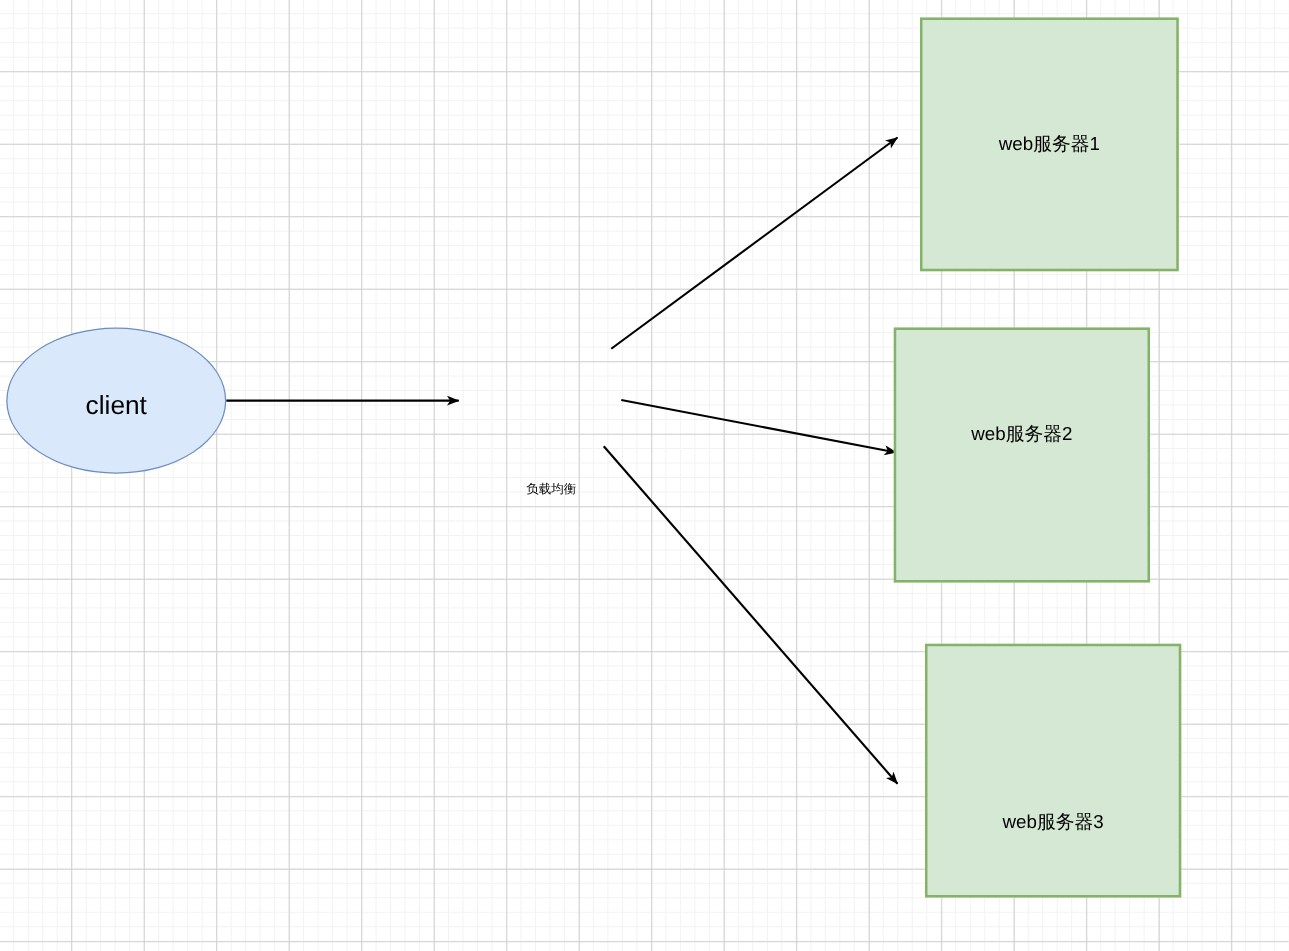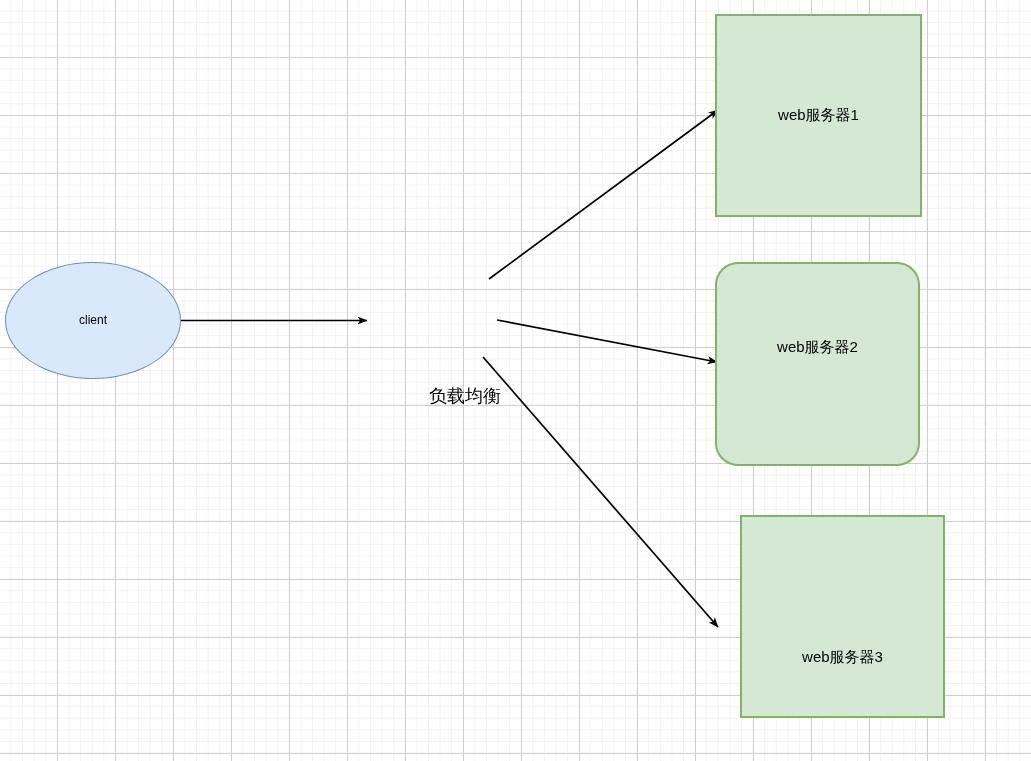--- a/index.html
+++ b/index.html
@@ -55,40 +55,40 @@
     border: 1.5px solid #6c8ebf;
     border-radius: 50%;
     box-sizing: border-box;
   }
   .client-text {
     position: absolute;
     left: 0;
     right: 0;
     text-align: center;
     color: #000000;
-    font-size: 12px;
+    font-size: 21px;
   }
   .cloud-wrap {
     position: absolute;
   }
   .cloud-text {
     position: absolute;
     left: 0;
     right: 0;
     text-align: center;
     color: #000000;
     font-size: 15px;
     white-space: nowrap;
   }
   .sub-label {
     position: absolute;
     color: #000000;
-    font-size: 18px;
+    font-size: 10px;
     white-space: nowrap;
-    text-align: right;
+    text-align: center;
   }
 </style>
 </head>
 <body>
 
 <div id="canvas">
 
   <svg id="edges" viewBox="0 0 1031 761" xmlns="http://www.w3.org/2000/svg">
     <defs>
       <marker id="arrowhead" markerWidth="12" markerHeight="12" refX="9.5" refY="4" orient="auto" markerUnits="userSpaceOnUse">
@@ -113,25 +113,25 @@
     </g>
   </svg>
 
   <div class="client-ellipse" style="left:5px; top:262px; width:176px; height:117px;">
     <div class="client-text" style="top:50px;">client</div>
   </div>
 
 
   <div class="sub-label" style="left:381px; top:384px; width:120px;">负载均衡</div>
 
-  <div class="srv-box" style="left:715px; top:14px; width:207px; height:203px;">
+  <div class="srv-box" style="left:736px; top:14px; width:207px; height:203px;">
     <div class="srv-text" style="top:90px;">web服务器1</div>
   </div>
 
-  <div class="srv-box" style="left:715px; top:262px; width:205px; height:204px;border-radius:23px;">
+  <div class="srv-box" style="left:715px; top:262px; width:205px; height:204px;">
     <div class="srv-text" style="top:74px;">web服务器2</div>
   </div>
 
   <div class="srv-box" style="left:715px; top:515px; width:205px; height:203px;margin-left:25px;">
     <div class="srv-text" style="top:131px;">web服务器3</div>
   </div>
 
 </div>
 
 </body></html>

